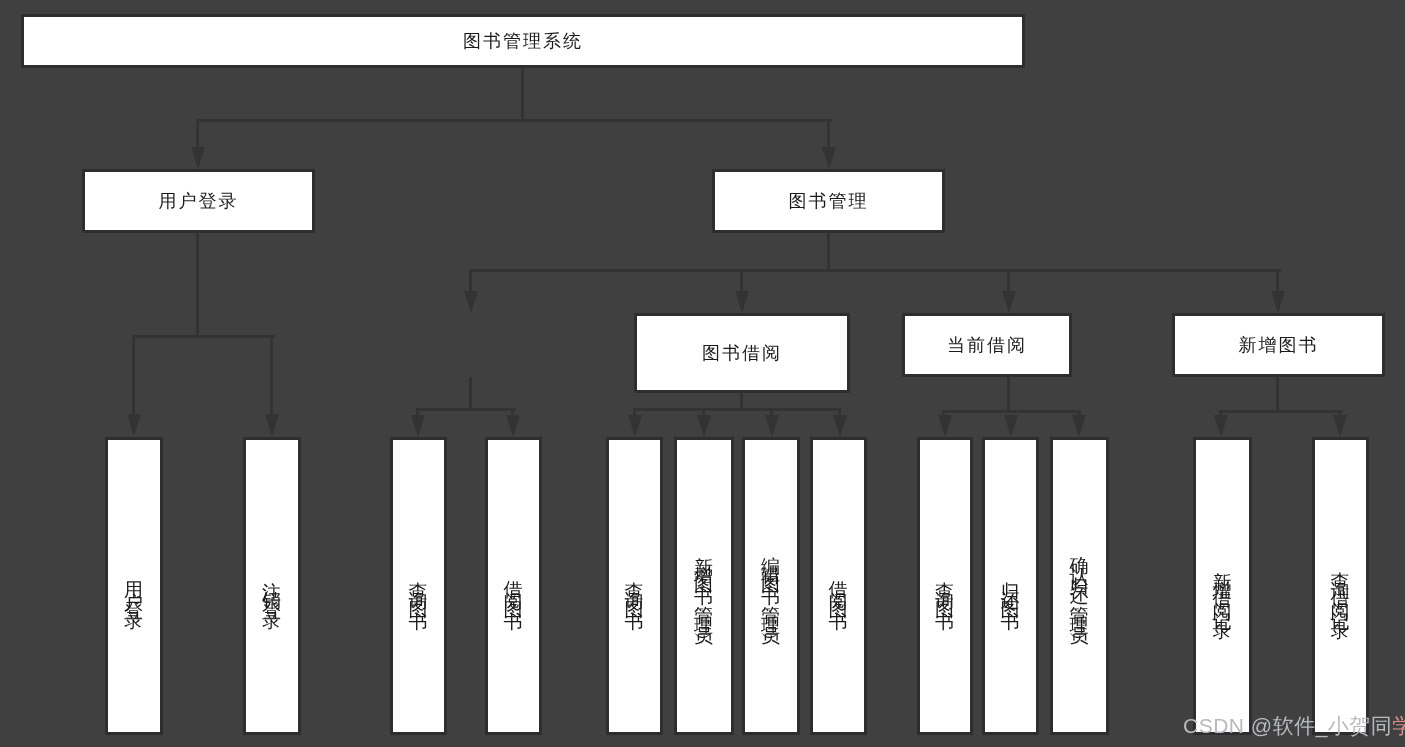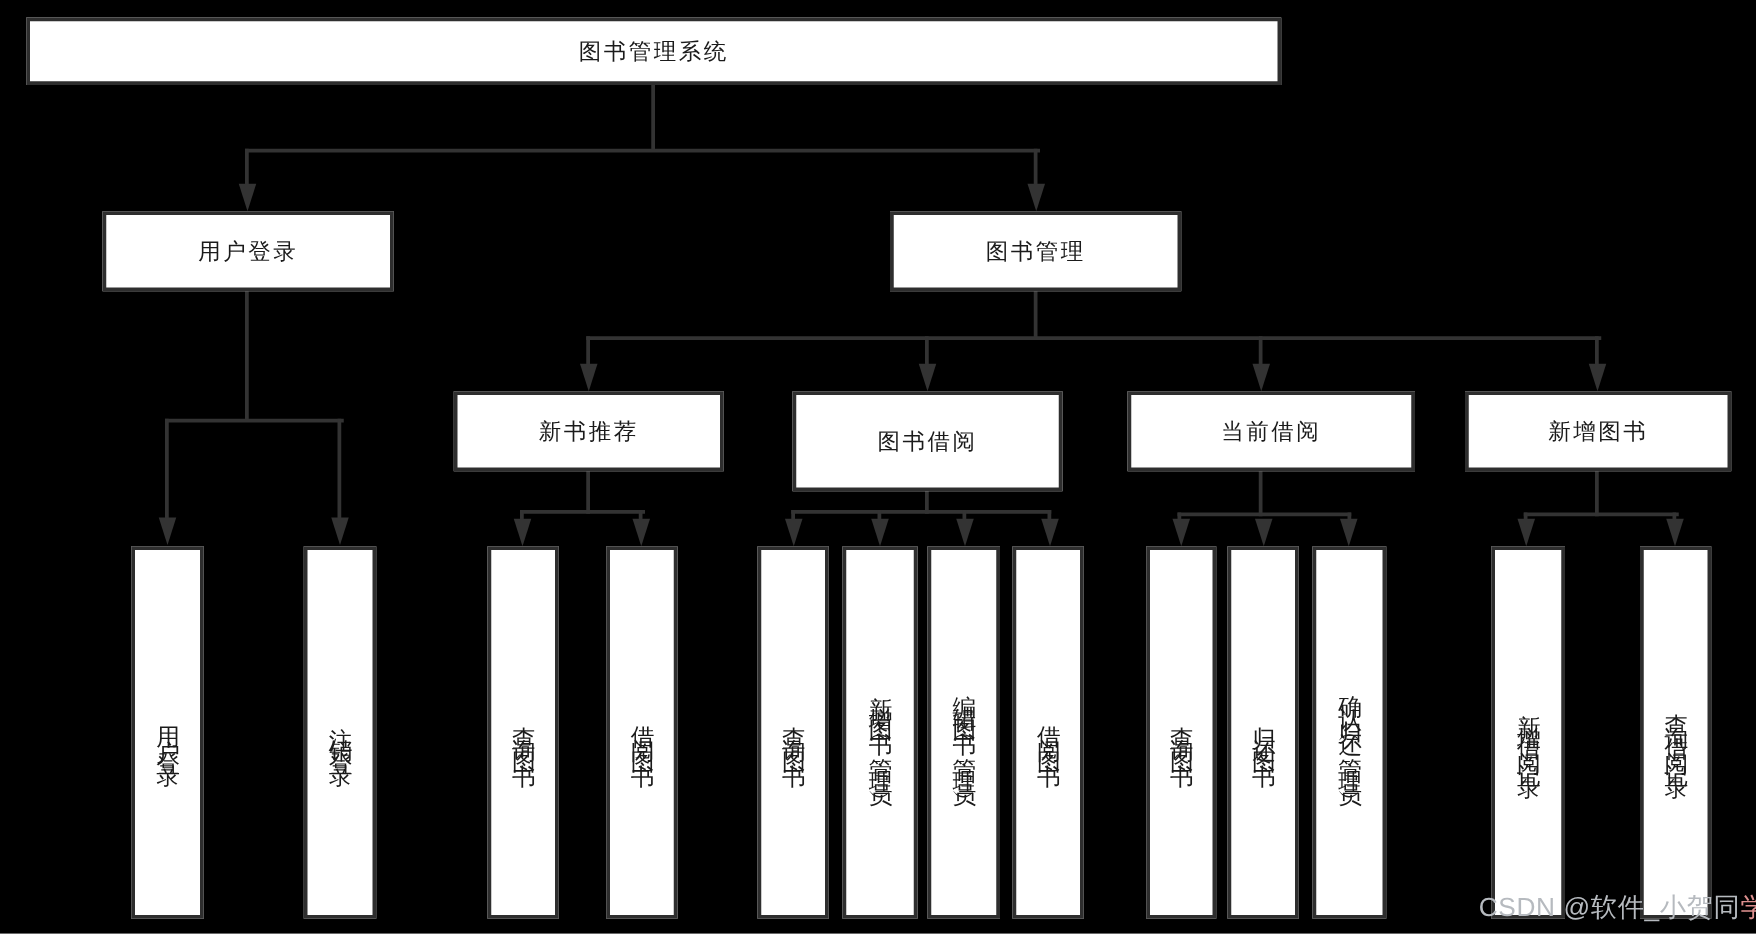--- a/index.html
+++ b/index.html
@@ -5,21 +5,21 @@
   html, body {
     margin: 0;
     padding: 0;
     background: #ffffff;
     font-family: "Liberation Sans", "DejaVu Sans", sans-serif;
   }
   #canvas {
     position: relative;
     width: 1405px;
     height: 747px;
-    background: #000000;
+    background: #404040;
     overflow: hidden;
   }
   
   .hbox {
     position: absolute;
     box-sizing: border-box;
     background: #ffffff;
     border: 3px solid #2e2e2e;
     display: flex;
     align-items: center;
@@ -115,27 +115,24 @@
   <div class="line" style="left:469px; top:269px; width:812px; height:3px;"></div>
   <div class="line" style="left:469px; top:269px; width:3px; height:25px;"></div>
   <div class="line" style="left:740px; top:269px; width:3px; height:25px;"></div>
   <div class="line" style="left:1007px; top:269px; width:3px; height:25px;"></div>
   <div class="line" style="left:1276px; top:269px; width:3px; height:25px;"></div>
   <div class="arrow" style="left:464px; top:291px;"></div>
   <div class="arrow" style="left:735px; top:291px;"></div>
   <div class="arrow" style="left:1002px; top:291px;"></div>
   <div class="arrow" style="left:1271px; top:291px;"></div>
 
-  <div class="hbox" style="left:363px; top:313px; width:216px; height:64px;">
-    <span>新书推荐</span>
-  </div>
   <div class="hbox" style="left:634px; top:313px; width:216px; height:80px;">
     <span>图书借阅</span>
   </div>
-  <div class="hbox" style="left:902px; top:313px; width:230px; height:64px;">
+  <div class="hbox" style="left:902px; top:313px; width:170px; height:64px;">
     <span>当前借阅</span>
   </div>
   <div class="hbox" style="left:1172px; top:313px; width:213px; height:64px;">
     <span>新增图书</span>
   </div>
 
   <div class="line" style="left:469px; top:377px; width:3px; height:34px;"></div>
   <div class="line" style="left:416px; top:408px; width:100px; height:3px;"></div>
   <div class="line" style="left:416px; top:408px; width:3px; height:9px;"></div>
   <div class="line" style="left:511px; top:408px; width:3px; height:9px;"></div>

